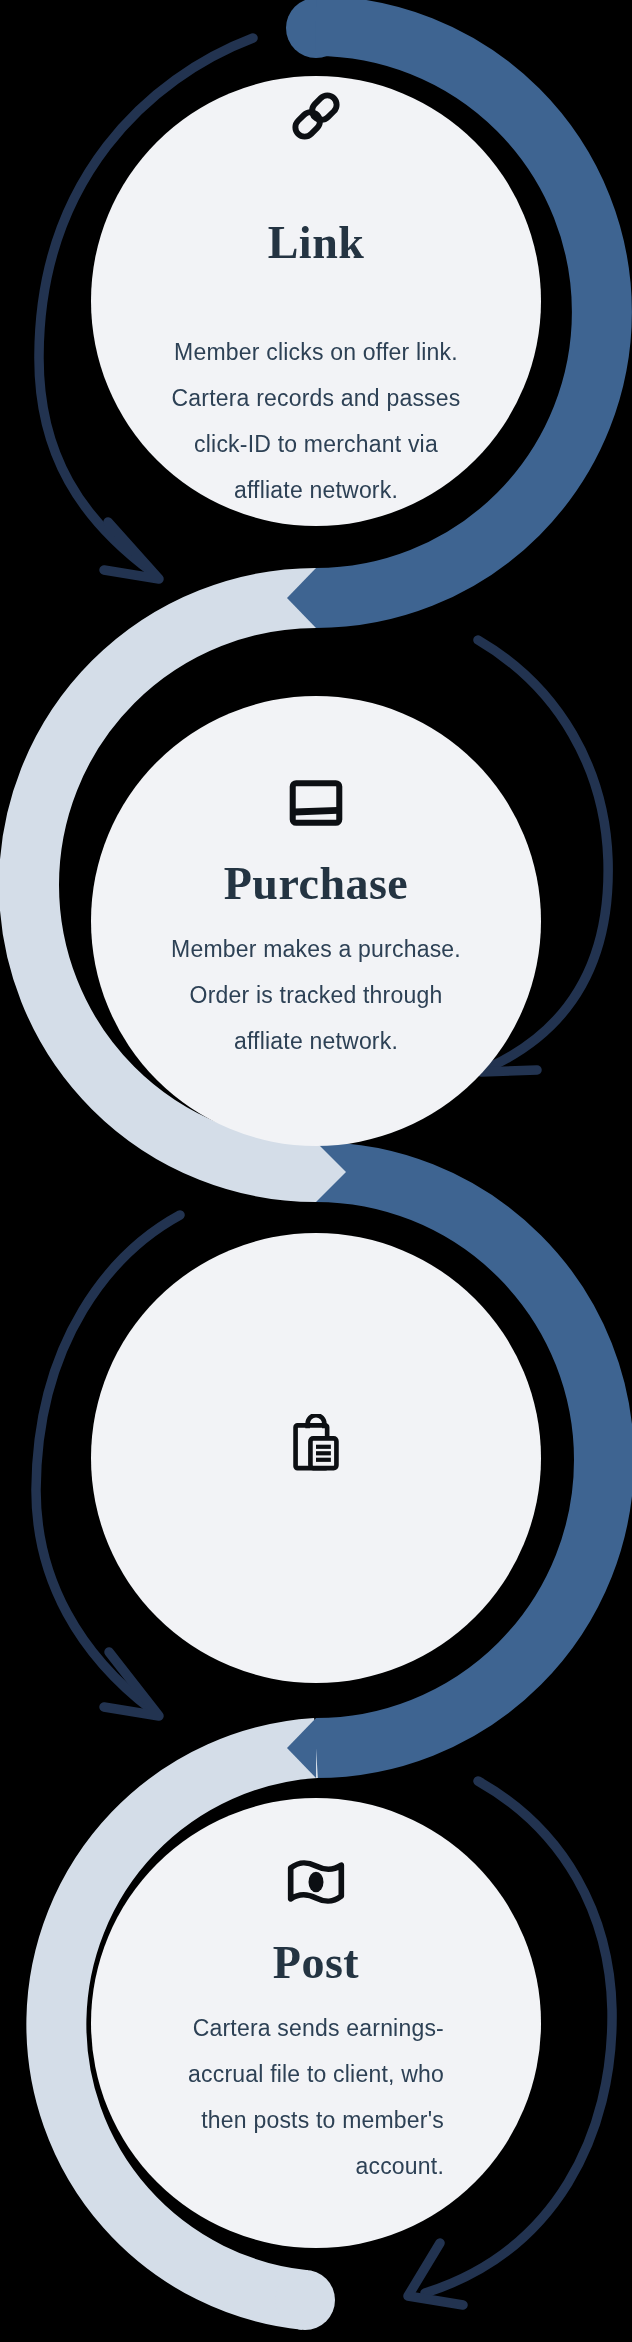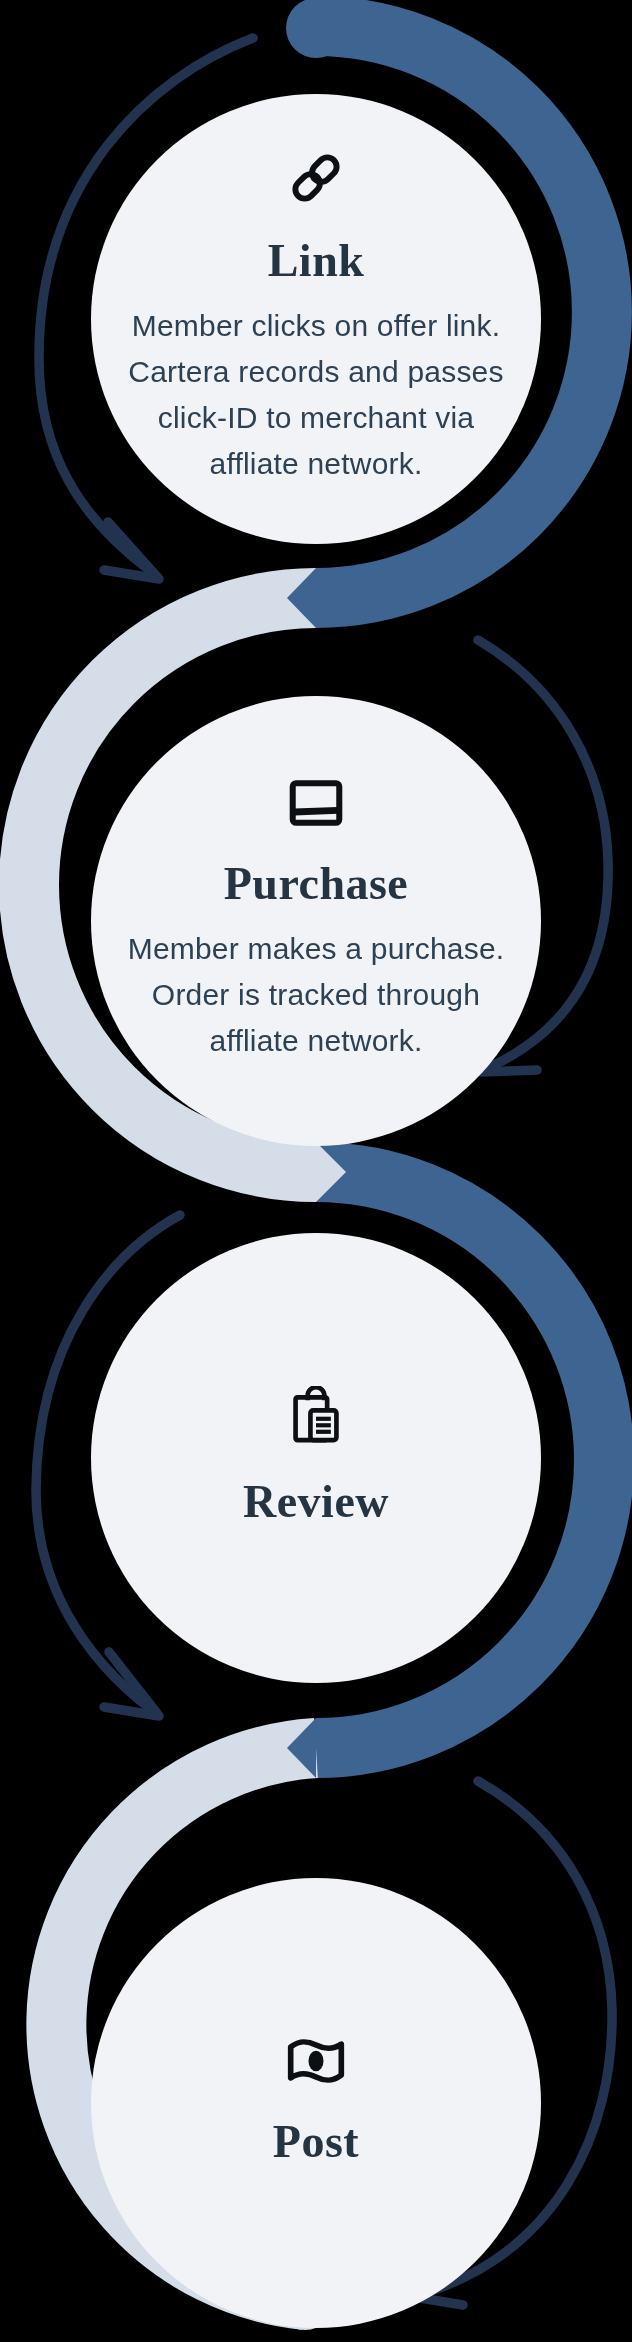--- a/index.html
+++ b/index.html
@@ -16,32 +16,32 @@
   .tip-light{fill:var(--ribbon-light,#d4dde8);stroke:none;}
   .cap-dark{fill:var(--ribbon-dark,#3e6491);}
   .cap-light{fill:var(--ribbon-light,#d4dde8);}
   .thin-arrow{fill:none;stroke:var(--arrow,#223350);stroke-width:9.5;stroke-linecap:round;stroke-linejoin:round;}
   .step{
     position:absolute;left:91px;width:450px;height:450px;border-radius:50%;
     background:var(--circle-fill,#f2f3f6);
     display:flex;flex-direction:column;align-items:center;justify-content:center;
     text-align:center;
   }
-  .step-1{top:94px;}
+  .step-1{top:76px;gap:44px;}
   .step-2{top:696px;}
   .step-3{top:1233px;}
-  .step-4{top:1878px;text-align:right;}
+  .step-4{top:1798px;text-align:right;}
   .step .icon{color:var(--icon,#0c0f13);margin-bottom:24px;flex:none;}
   .step h1{
     margin:0;font-family:"Liberation Serif",serif;font-weight:600;
     font-size:46px;line-height:56px;color:var(--title-text,#243442);
     letter-spacing:0.5px;
   }
   .step p{
-    margin:14px 0 0 0;font-size:30px;line-height:46px;
+    margin:14px 0 0 0;font-size:23px;line-height:46px;
     color:var(--body-text,#2d4155);white-space:pre-line;letter-spacing:0.2px;
   }
 </style>
 </head>
 <body>
 
 <div id="stage">
 
   <svg class="bg" width="632" height="2342" viewBox="0 0 632 2342">
 
@@ -108,26 +108,29 @@
         <rect x="6" y="12" width="34" height="46" rx="2" stroke-width="5"></rect>
         <path d="M19 15 V10 a9 9 0 0 1 18 0 V15" stroke-width="5"></path>
         <rect x="22" y="26" width="28" height="32" rx="3" stroke-width="5" fill="var(--circle-fill,#f2f3f6)"></rect>
         <g stroke-width="4.5">
           <line x1="28" y1="35" x2="44" y2="35"></line>
           <line x1="28" y1="42" x2="44" y2="42"></line>
           <line x1="28" y1="49" x2="44" y2="49"></line>
         </g>
       </svg>
     </span>
-    <h1>Review</h1>
   </div>
 
   <div class="step step-4">
     <span class="icon">
       <svg width="60" height="50" viewBox="0 0 64 52" fill="none" stroke="currentColor">
         <path d="M5 11 C14 4 22 4 32 9 C42 14 50 14 59 8 L59 41 C50 48 42 48 32 43 C22 38 14 38 5 44 Z" stroke-width="6" stroke-linejoin="round"></path>
         <ellipse cx="32" cy="26" rx="8" ry="11" fill="currentColor" stroke="none"></ellipse>
       </svg>
     </span>
     <h1>Post</h1>
+    <p>Cartera sends earnings-
+accrual file to client, who
+then posts to member's
+account.</p>
   </div>
 
 </div>
 
 </body></html>

